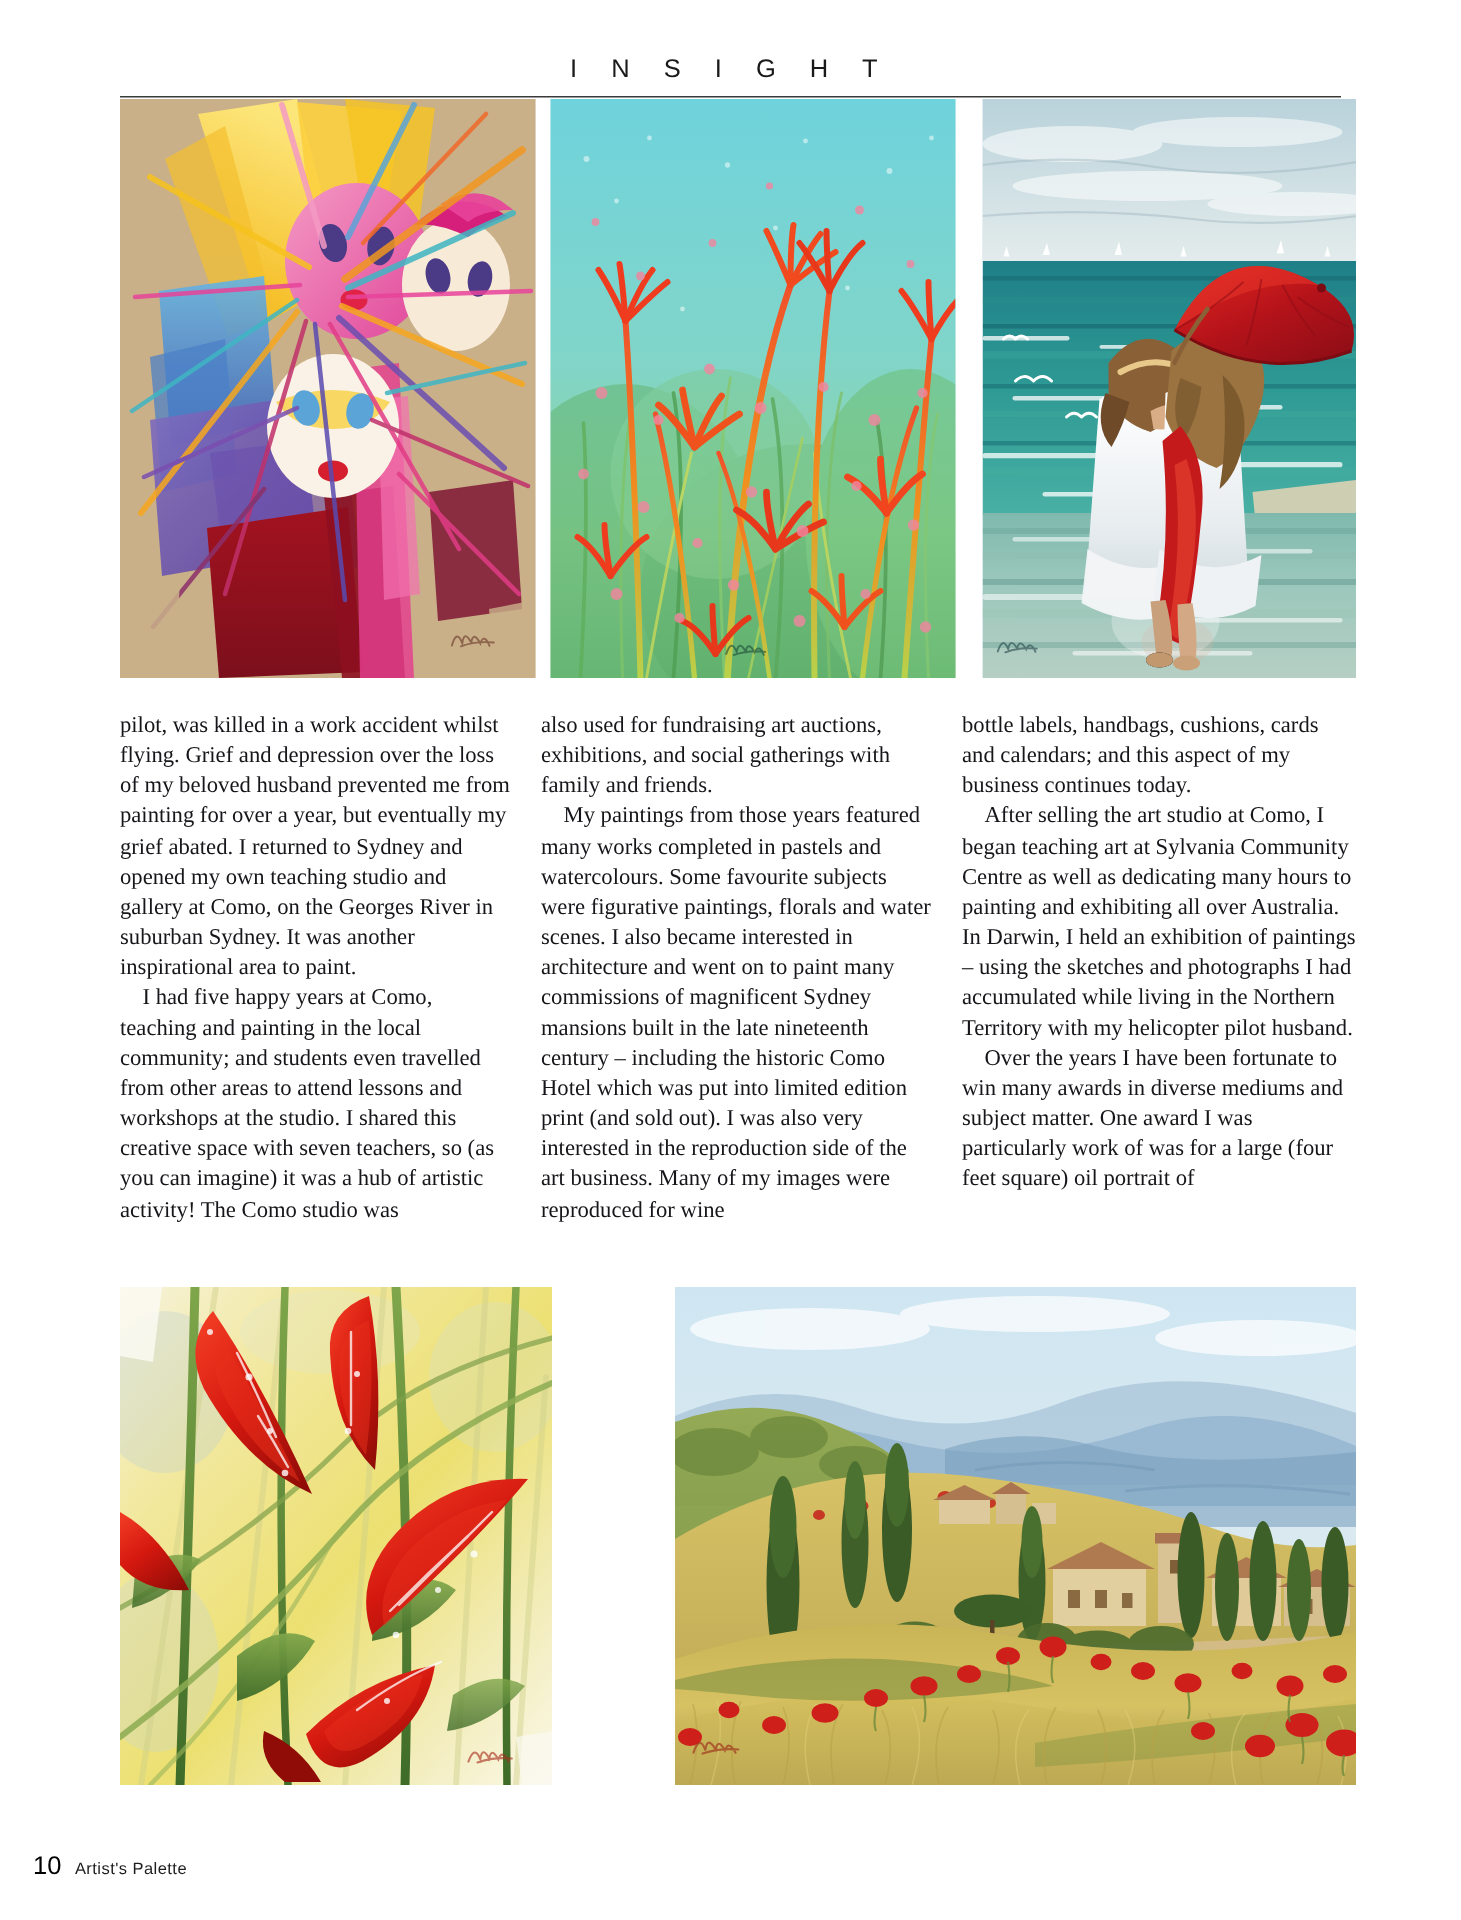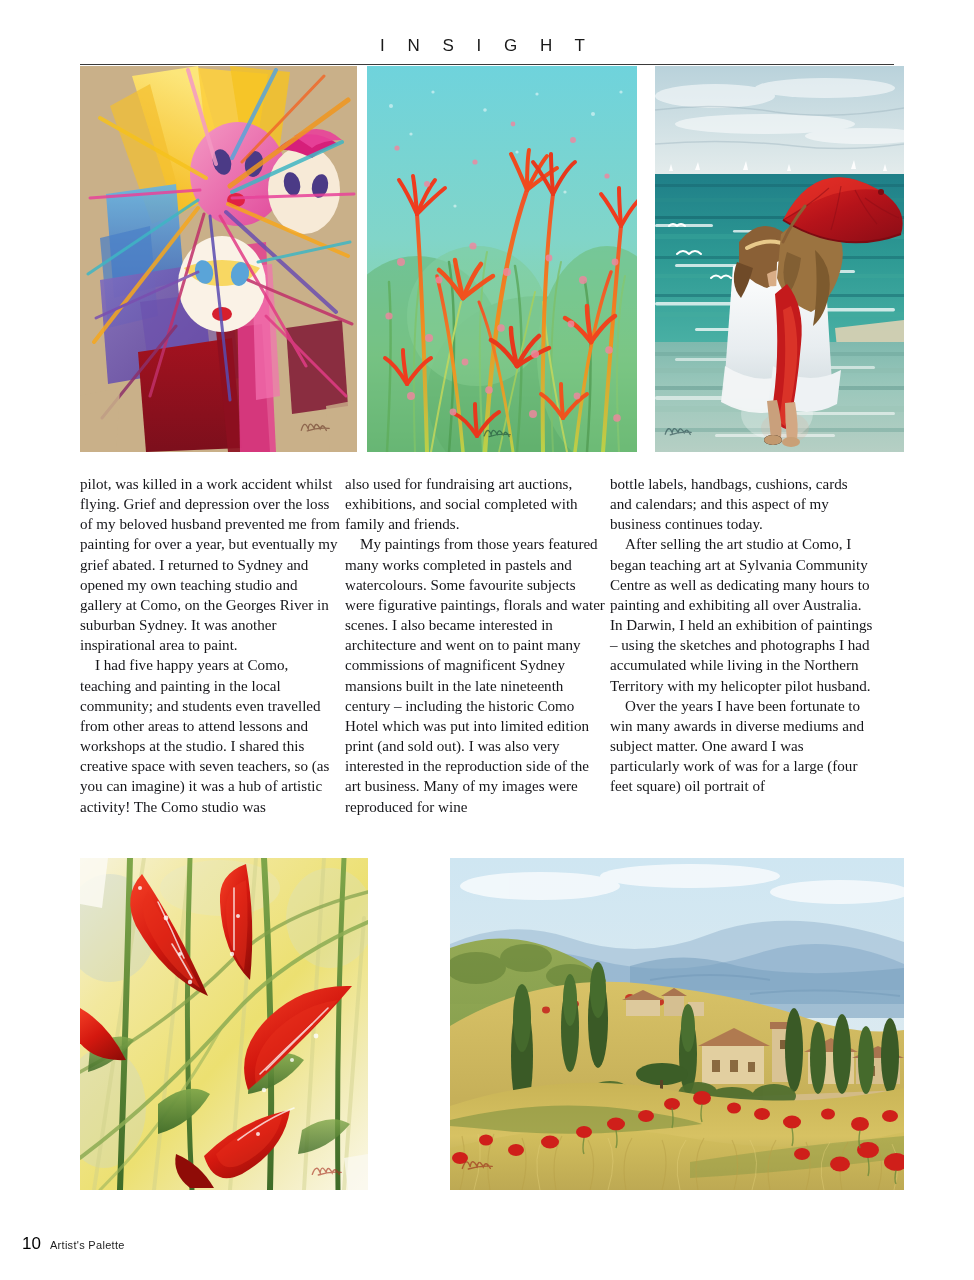--- a/index.html
+++ b/index.html
@@ -69,21 +69,21 @@
 
   
   .p5 { background: #cfe3ef; }
 
   
   .cols {
     position: absolute;
     left: 80px; top: 474px;
     width: 824px;
     display: flex;
-    gap: 2px;
+    gap: 18px;
   }
   .col { width: 263px; }
   .col p {
     margin: 0;
     font-family: "Liberation Serif", serif;
     font-size: 15.1px;
     line-height: 20.15px;
     color: #16161a;
     text-align: left;
     hyphens: none;
@@ -834,21 +834,21 @@
       </div>
     </div>
   </div>
 
   <div class="cols">
     <div class="col">
       <p>pilot, was killed in a work accident whilst flying. Grief and depression over the loss of my beloved husband prevented me from painting for over a year, but eventually my grief abated. I returned to Sydney and opened my own teaching studio and gallery at Como, on the Georges River in suburban Sydney. It was another inspirational area to paint.</p>
       <p>I had five happy years at Como, teaching and painting in the local community; and students even travelled from other areas to attend lessons and workshops at the studio. I shared this creative space with seven teachers, so (as you can imagine) it was a hub of artistic activity! The Como studio was</p>
     </div>
     <div class="col">
-      <p>also used for fundraising art auctions, exhibitions, and social completed with family and friends.</p>
+      <p>also used for fundraising art auctions, exhibitions, and social gatherings with family and friends.</p>
       <p>My paintings from those years featured many works completed in pastels and watercolours. Some favourite subjects were figurative paintings, florals and water scenes. I also became interested in architecture and went on to paint many commissions of magnificent Sydney mansions built in the late nineteenth century – including the historic Como Hotel which was put into limited edition print (and sold out). I was also very interested in the reproduction side of the art business. Many of my images were reproduced for wine</p>
     </div>
     <div class="col">
       <p>bottle labels, handbags, cushions, cards and calendars; and this aspect of my business continues today.</p>
       <p>After selling the art studio at Como, I began teaching art at Sylvania Community Centre as well as dedicating many hours to painting and exhibiting all over Australia. In Darwin, I held an exhibition of paintings – using the sketches and photographs I had accumulated while living in the Northern Territory with my helicopter pilot husband.</p>
       <p>Over the years I have been fortunate to win many awards in diverse mediums and subject matter. One award I was particularly work of was for a large (four feet square) oil portrait of</p>
     </div>
   </div>
 
   <div class="footer">

